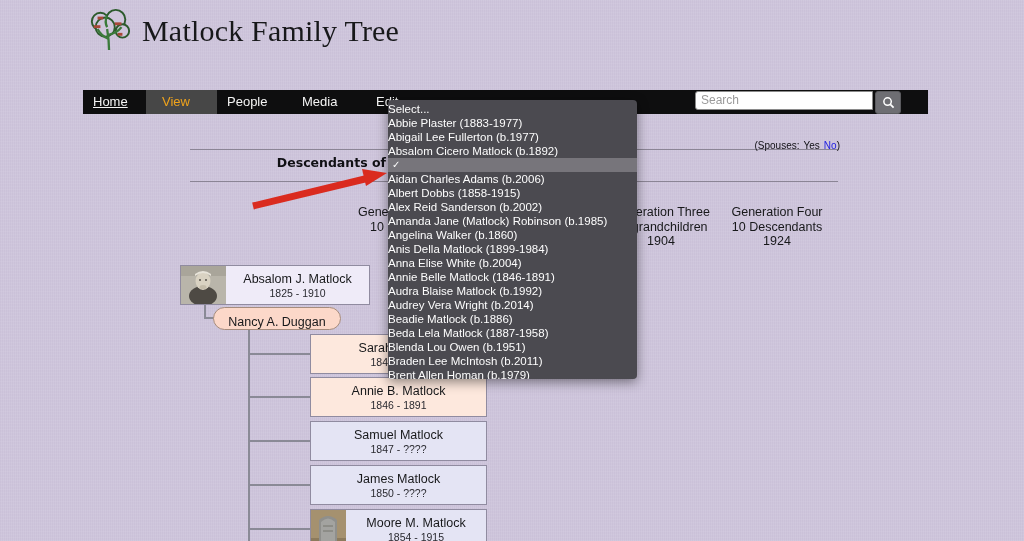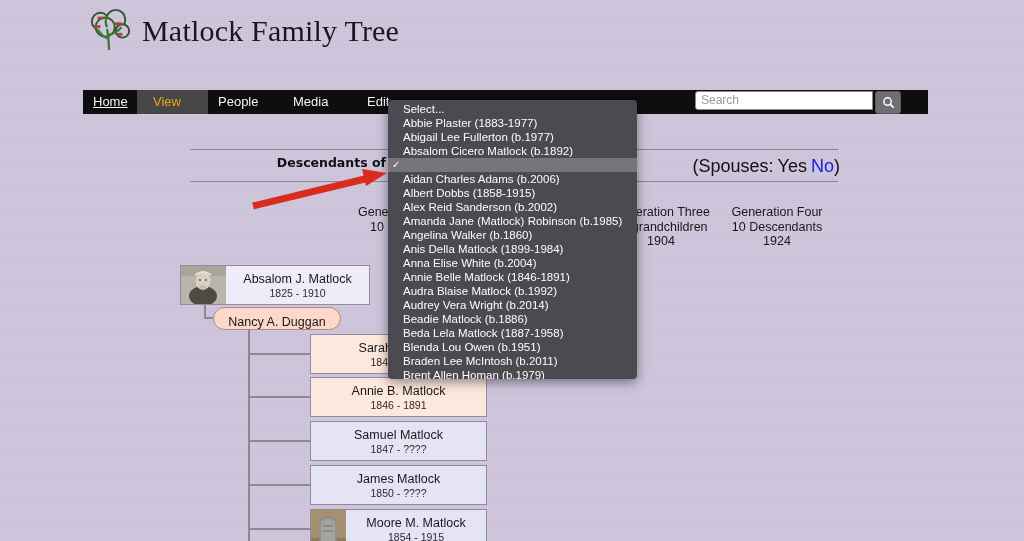--- a/index.html
+++ b/index.html
@@ -12,41 +12,41 @@
       repeating-linear-gradient(90deg, rgba(120,100,150,.05) 0 1px, rgba(0,0,0,0) 1px 2px);
   }
   
   #logo{position:absolute;left:86px;top:8px;width:48px;height:44px;}
   #site-title{position:absolute;left:142px;top:14px;font-family:"Liberation Serif","DejaVu Serif",serif;
     font-size:30px;color:#17181a;letter-spacing:.2px;}
   
   #navbar{position:absolute;left:83px;top:90px;width:845px;height:24px;background:#0e0e0f;
     display:flex;align-items:center;}
   .nav-item{height:24px;line-height:24px;color:#f4f4f4;font-size:13px;padding-left:10px;box-sizing:border-box;}
-  .nav-home{width:54px;text-decoration:underline;}
+  .nav-home{width:63px;text-decoration:underline;}
   .nav-view{width:71px;background:#474747;color:#efa31c;padding-left:16px;}
   .nav-people{width:75px;}
   .nav-media{width:74px;}
   .nav-edit{width:74px;}
   #search-group{margin-left:auto;display:flex;align-items:flex-start;margin-right:27px;}
   #search-input{width:166px;height:17px;border:1px solid #8a8a8a;border-radius:3px 0 0 3px;
     font-size:12px;padding:0 5px;color:#333;background:#fff;outline:none;}
   #search-input::placeholder{color:#9a9a9a;}
   #search-btn{width:24px;height:21px;background:#6e6e73;border:1px solid #5a5a5e;border-radius:3px;
     margin-left:2px;display:flex;align-items:center;justify-content:center;cursor:pointer;}
   
   #subnav{position:absolute;left:105px;top:114px;display:flex;gap:13px;
     font-family:"DejaVu Sans",sans-serif;font-size:12.5px;font-weight:bold;}
   .subnav-link{color:#2121e0;}
   .subnav-current{color:#101014;}
   
   .hline{position:absolute;left:190px;width:648px;height:1px;background:#8b8595;}
   #descendants-of{position:absolute;left:186px;top:155px;width:200px;text-align:right;
     font-family:"DejaVu Sans",sans-serif;font-size:12.5px;font-weight:bold;color:#101014;}
-  #spouses{position:absolute;left:638px;top:156px;width:202px;text-align:right;font-size:18px;color:#101014;}
+  #spouses{position:absolute;left:638px;top:140px;width:202px;text-align:right;font-size:10px;color:#101014;}
   #spouses span{display:inline-block;}
   #spouses .sp{margin-right:4px;}
   #spouses .no-link{color:#2121e0;}
   
   .gen-col{position:absolute;top:205px;width:170px;text-align:center;font-size:12.5px;
     line-height:14.5px;color:#17181a;}
   #gen-two{left:317px;} #gen-three{left:576px;} #gen-four{left:692px;}
   
   .tline{position:absolute;background:#8a8a96;}
   .pbox{position:absolute;box-sizing:border-box;border:1px solid #908ba0;display:flex;align-items:center;}
@@ -60,21 +60,21 @@
     font-size:12.5px;color:#17181a;box-sizing:border-box;}
   .child-box{left:310px;width:177px;height:40px;}
   .female{background:#fde8dd;}
   .male{background:#e4e4f4;}
   #moore-photo{width:35px;height:38px;flex:0 0 35px;}
   
   #person-dropdown{position:absolute;left:388px;top:100px;width:249px;height:279px;
     background:#4b4a50;border-radius:4px;box-shadow:0 3px 12px rgba(0,0,0,.45);
     overflow:hidden;padding-top:2px;box-sizing:border-box;z-index:10;}
   .dd-row{position:relative;height:14px;line-height:14px;font-size:11.5px;color:#fdfdfd;
-    padding-left:15px;white-space:nowrap;cursor:default;}
+    white-space:nowrap;cursor:default;}
   .dd-row.selected{background:#77757b;}
   .dd-check{position:absolute;left:4px;top:0;font-size:10px;}
   
   #arrow{position:absolute;left:238px;top:158px;z-index:11;pointer-events:none;}
 </style>
 </head>
 <body>
 
 <div id="screen">
 

